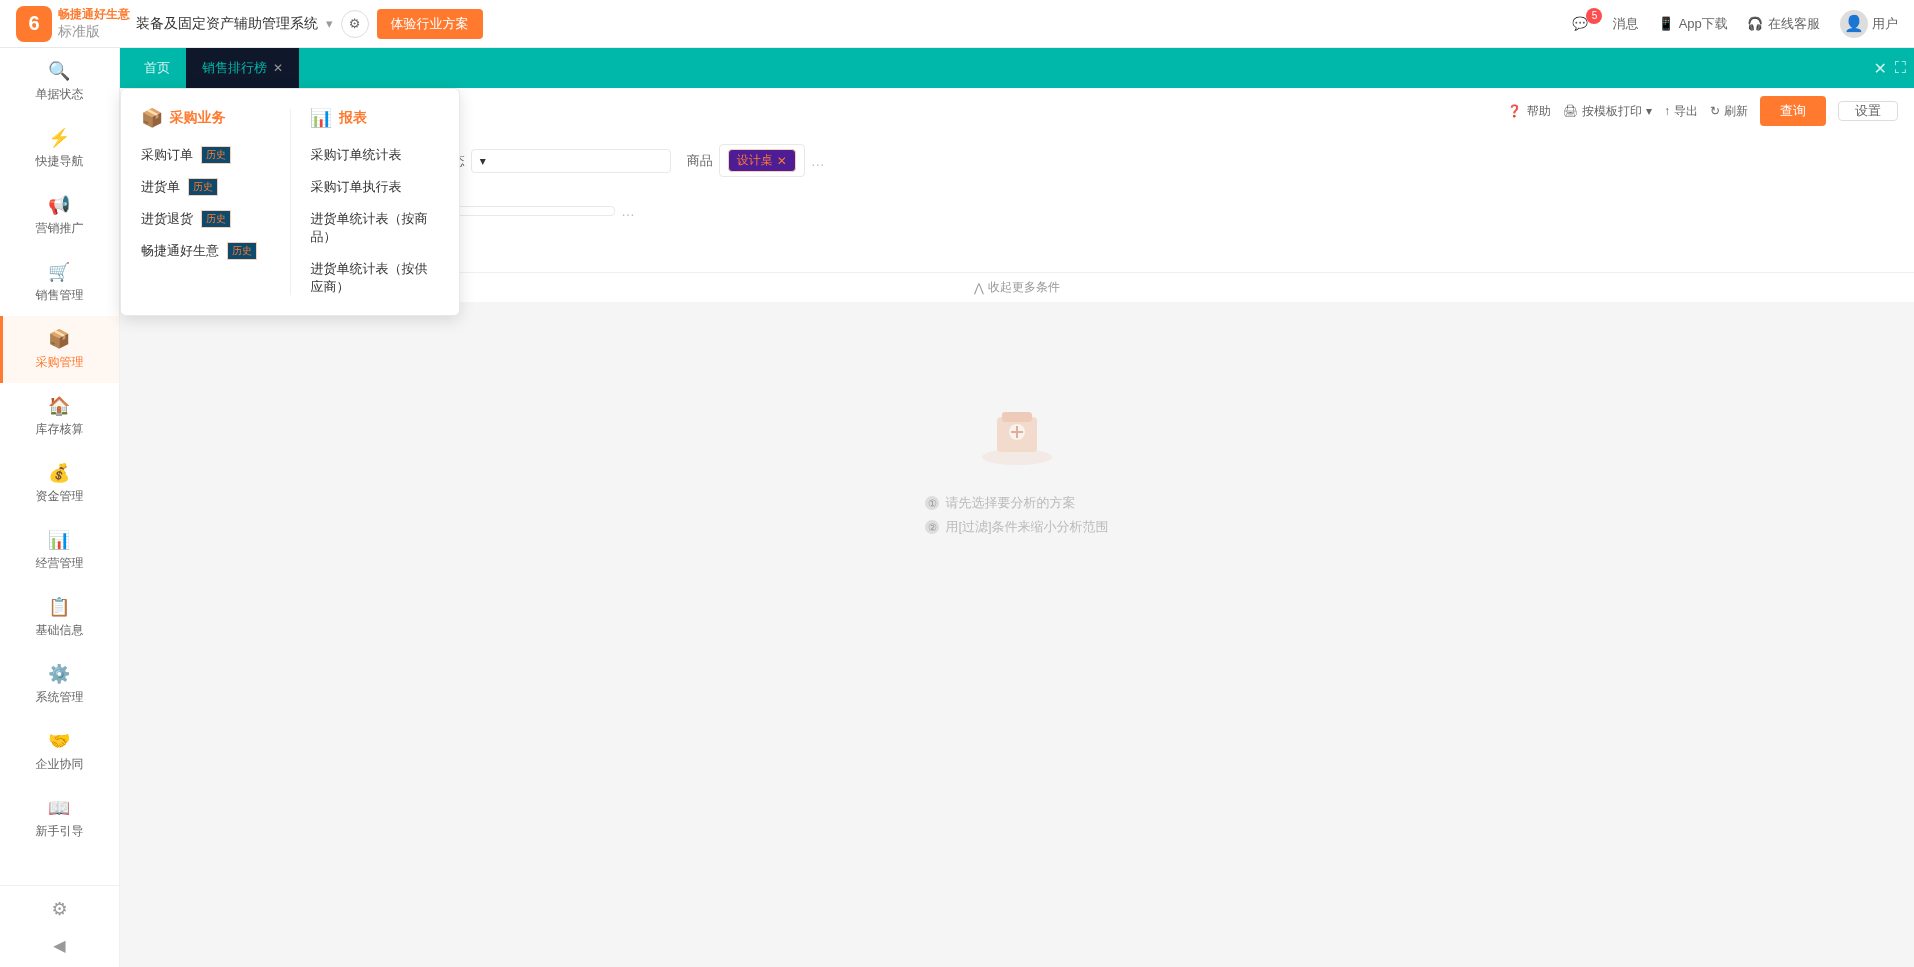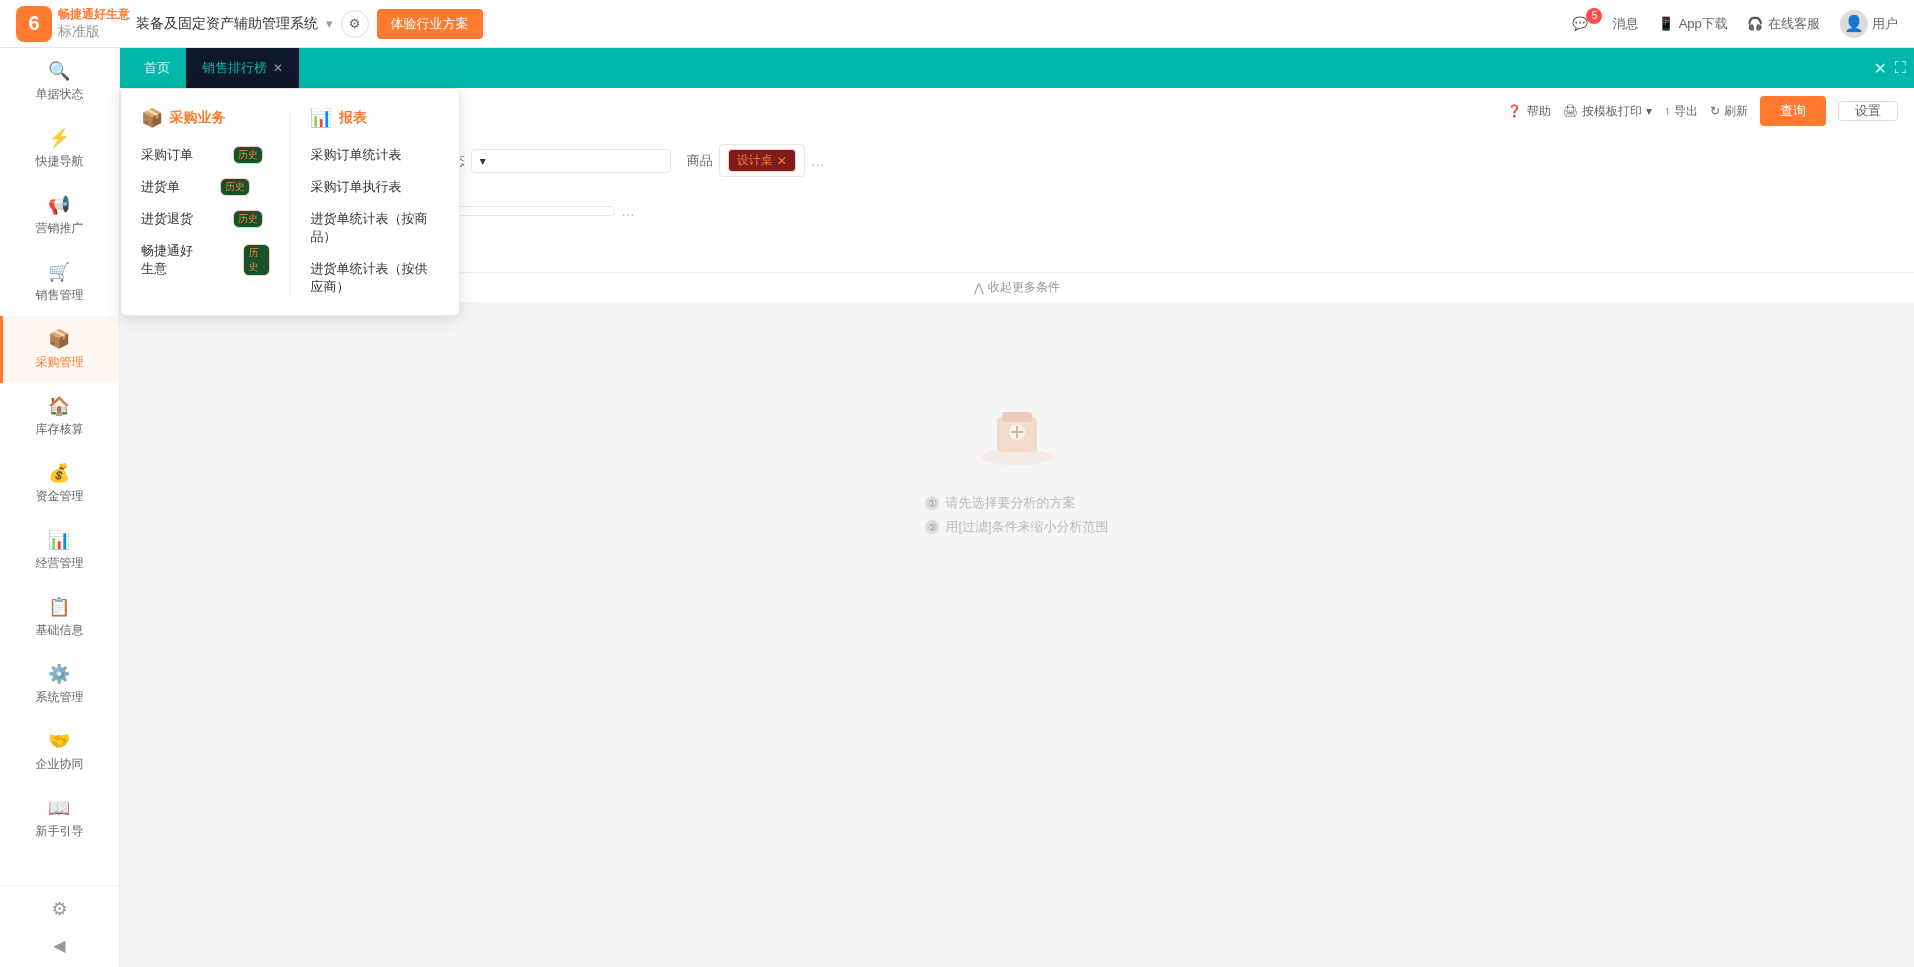--- a/index.html
+++ b/index.html
@@ -262,21 +262,21 @@
       display: flex;
       align-items: center;
       gap: 4px;
       min-width: 120px;
       cursor: pointer;
     }
     .filter-tag {
       display: flex;
       align-items: center;
       gap: 4px;
-      background: #7f1d1d;
+      background: #4c1d95;
       border: 1px solid #ffcdb3;
       border-radius: 4px;
       padding: 2px 8px;
       color: #ff7a2f;
       font-size: 12px;
     }
     .filter-tag-close { cursor: pointer; }
     .collapse-filter {
       display: flex;
       align-items: center;
@@ -367,27 +367,26 @@
       display: flex;
       align-items: center;
       gap: 8px;
       padding: 7px 8px;
       cursor: pointer;
       color: #333;
       font-size: 13px;
       border-radius: 4px;
     }
     .history-badge {
-      background: #14532d;
+      background: #0c4a6e;
       color: #ff7a2f;
       border: 1px solid #ffcdb3;
-      border-radius: 6px;
+      border-radius: 1px;
       font-size: 10px;
       padding: 1px 4px;
-      margin-left: 32px;
     }
 
     .dots { color: #bbb; font-size: 14px; cursor: pointer; }
   </style>
 </head>
 <body>
 
 <div class="top-bar">
   <div class="logo-area">
     <div class="logo-icon">6</div>

